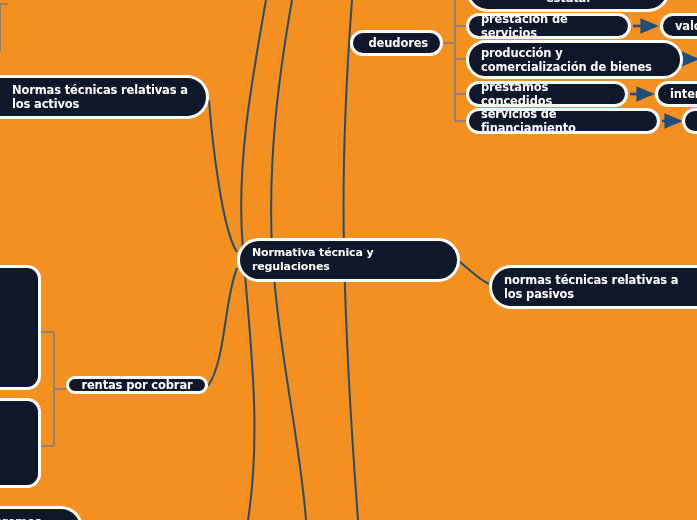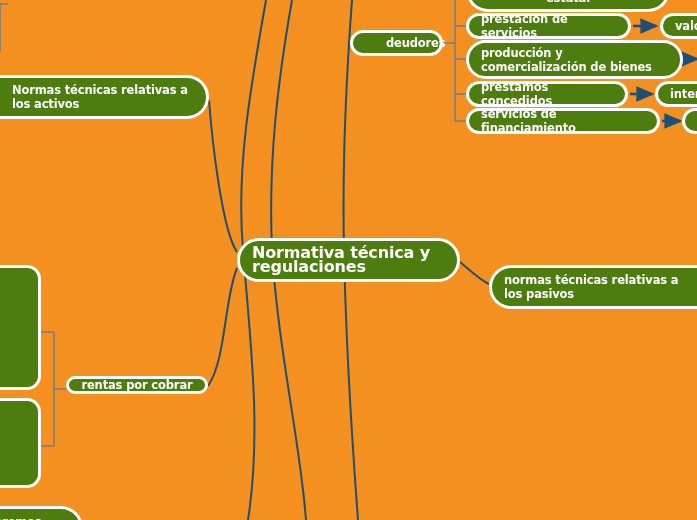--- a/index.html
+++ b/index.html
@@ -7,37 +7,37 @@
   body{
     width:697px;height:520px;overflow:hidden;position:relative;
     background:#F3901F;
     font-family:"DejaVu Sans","Liberation Sans",sans-serif;
   }
   #canvas{position:absolute;inset:0;width:697px;height:520px;}
   svg.links{position:absolute;left:0;top:0;width:697px;height:520px;pointer-events:none;}
 
   .node{
     position:absolute;
-    background:#4d7c0f;
+    background:#0f172a;
     border:3px solid #FFFFFF;
     border-radius:22px;
     color:#FFFFFF;
     font-weight:bold;
     font-size:11.5px;
     line-height:14px;
     letter-spacing:-0.15px;
     box-sizing:border-box;
     display:flex;
     align-items:center;
     padding:6px 12px;
     white-space:pre-line;
     z-index:5;
   }
   .node.center{
-    font-size:16px;
+    font-size:11px;
     border-radius:26px;
   }
   .clip-left{border-left:none;border-top-left-radius:0;border-bottom-left-radius:0;}
   .clip-right{border-right:none;border-top-right-radius:0;border-bottom-right-radius:0;}
   .clip-top{border-top:none;border-top-left-radius:0;border-top-right-radius:0;}
   .clip-bottom{border-bottom:none;border-bottom-left-radius:0;border-bottom-right-radius:0;}
   .sq{border-radius:14px;}
 </style>
 </head>
 <body>
@@ -117,21 +117,21 @@
   <div class="node clip-left" style="left:0px;top:75px;width:209px;height:44px;">
     <span>Normas técnicas relativas a
 los activos</span>
   </div>
 
   <div class="node clip-right" style="left:489px;top:265px;width:208px;height:44px;">
     <span>normas técnicas relativas a
 los pasivos</span>
   </div>
 
-  <div class="node" style="left:350px;top:30px;width:93px;height:26px;justify-content:flex-start;padding-left:33px;">
+  <div class="node" style="left:350px;top:30px;width:93px;height:26px;justify-content:flex-end;padding-left:33px;">
     <span>deudores</span>
   </div>
 
   <div class="node clip-top" style="left:466px;top:-14px;width:204px;height:26px;justify-content:center;">
     <span>estatal</span>
   </div>
 
   <div class="node" style="left:466px;top:13px;width:165px;height:26px;justify-content:center;">
     <span>prestación de servicios</span>
   </div>

